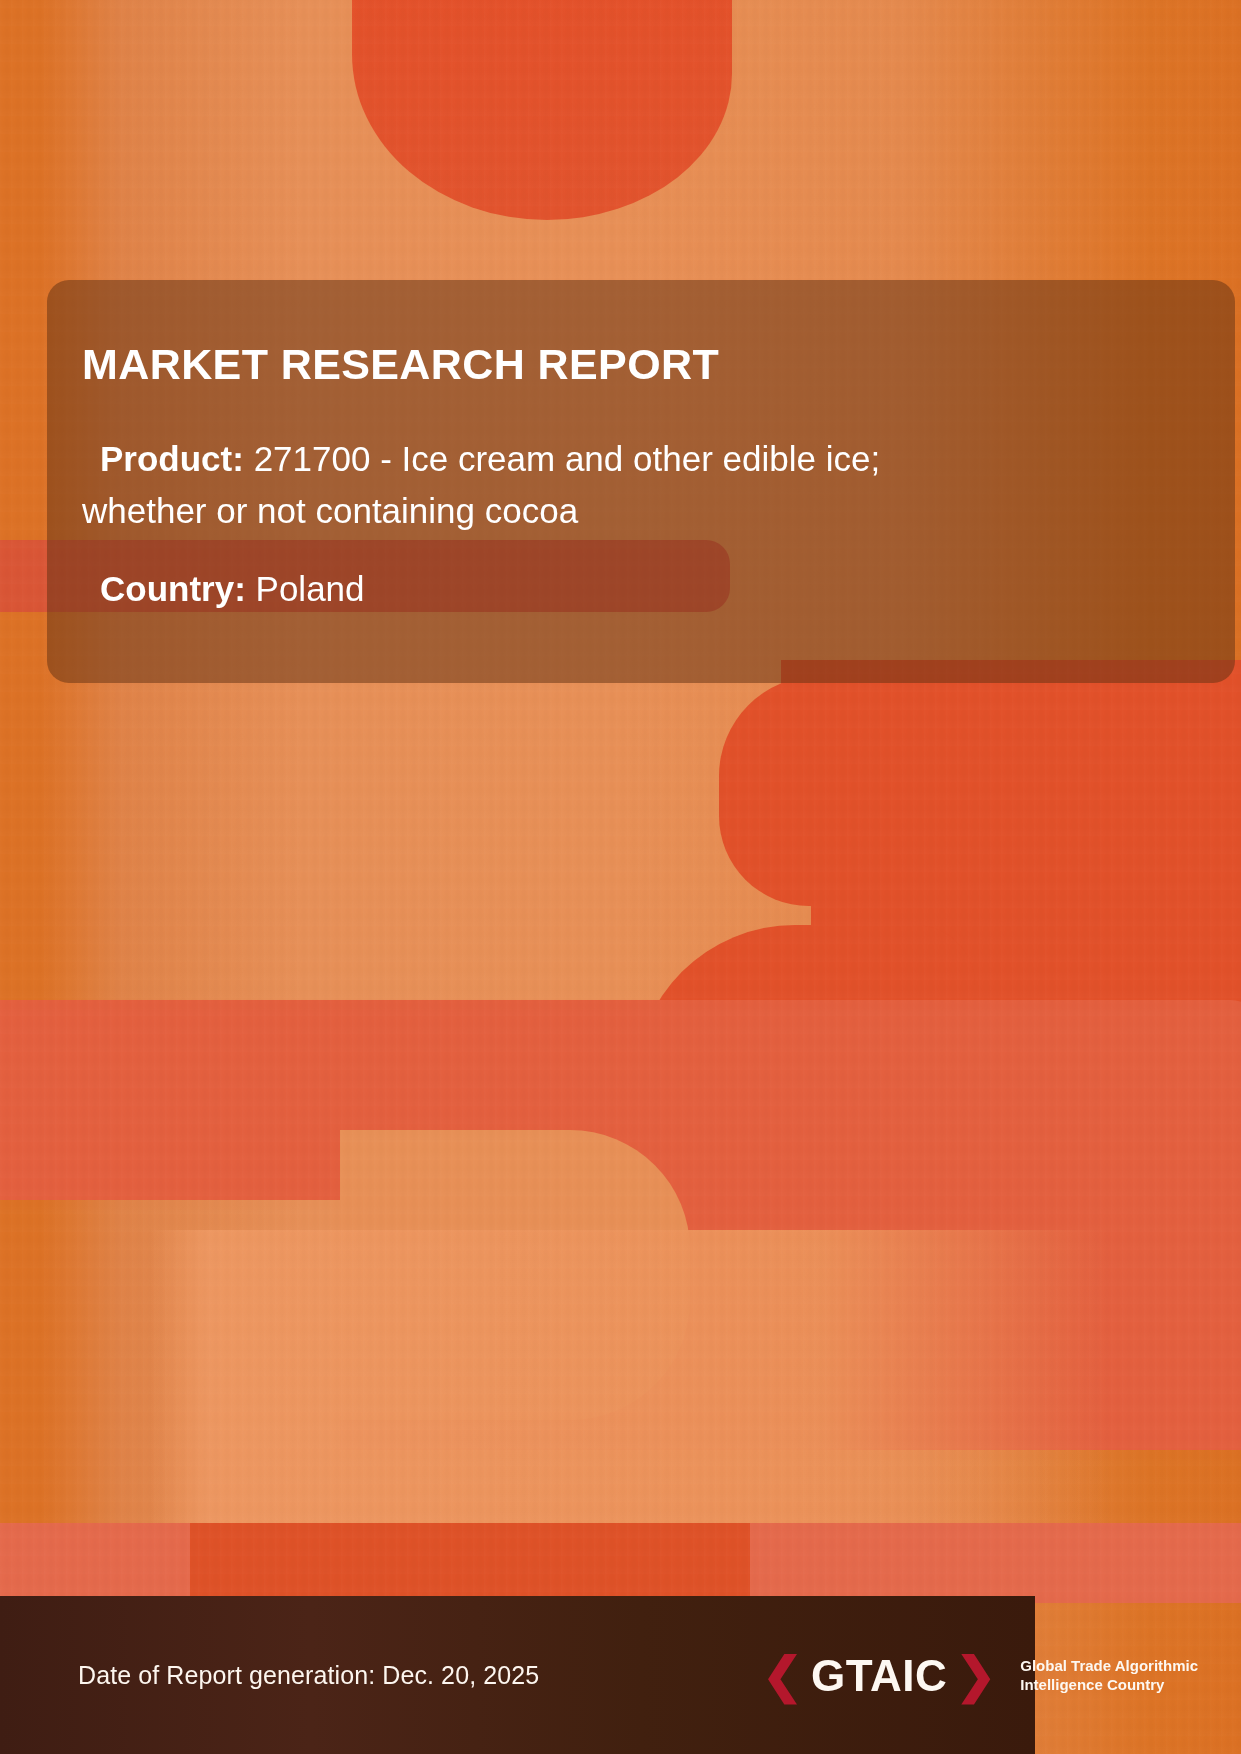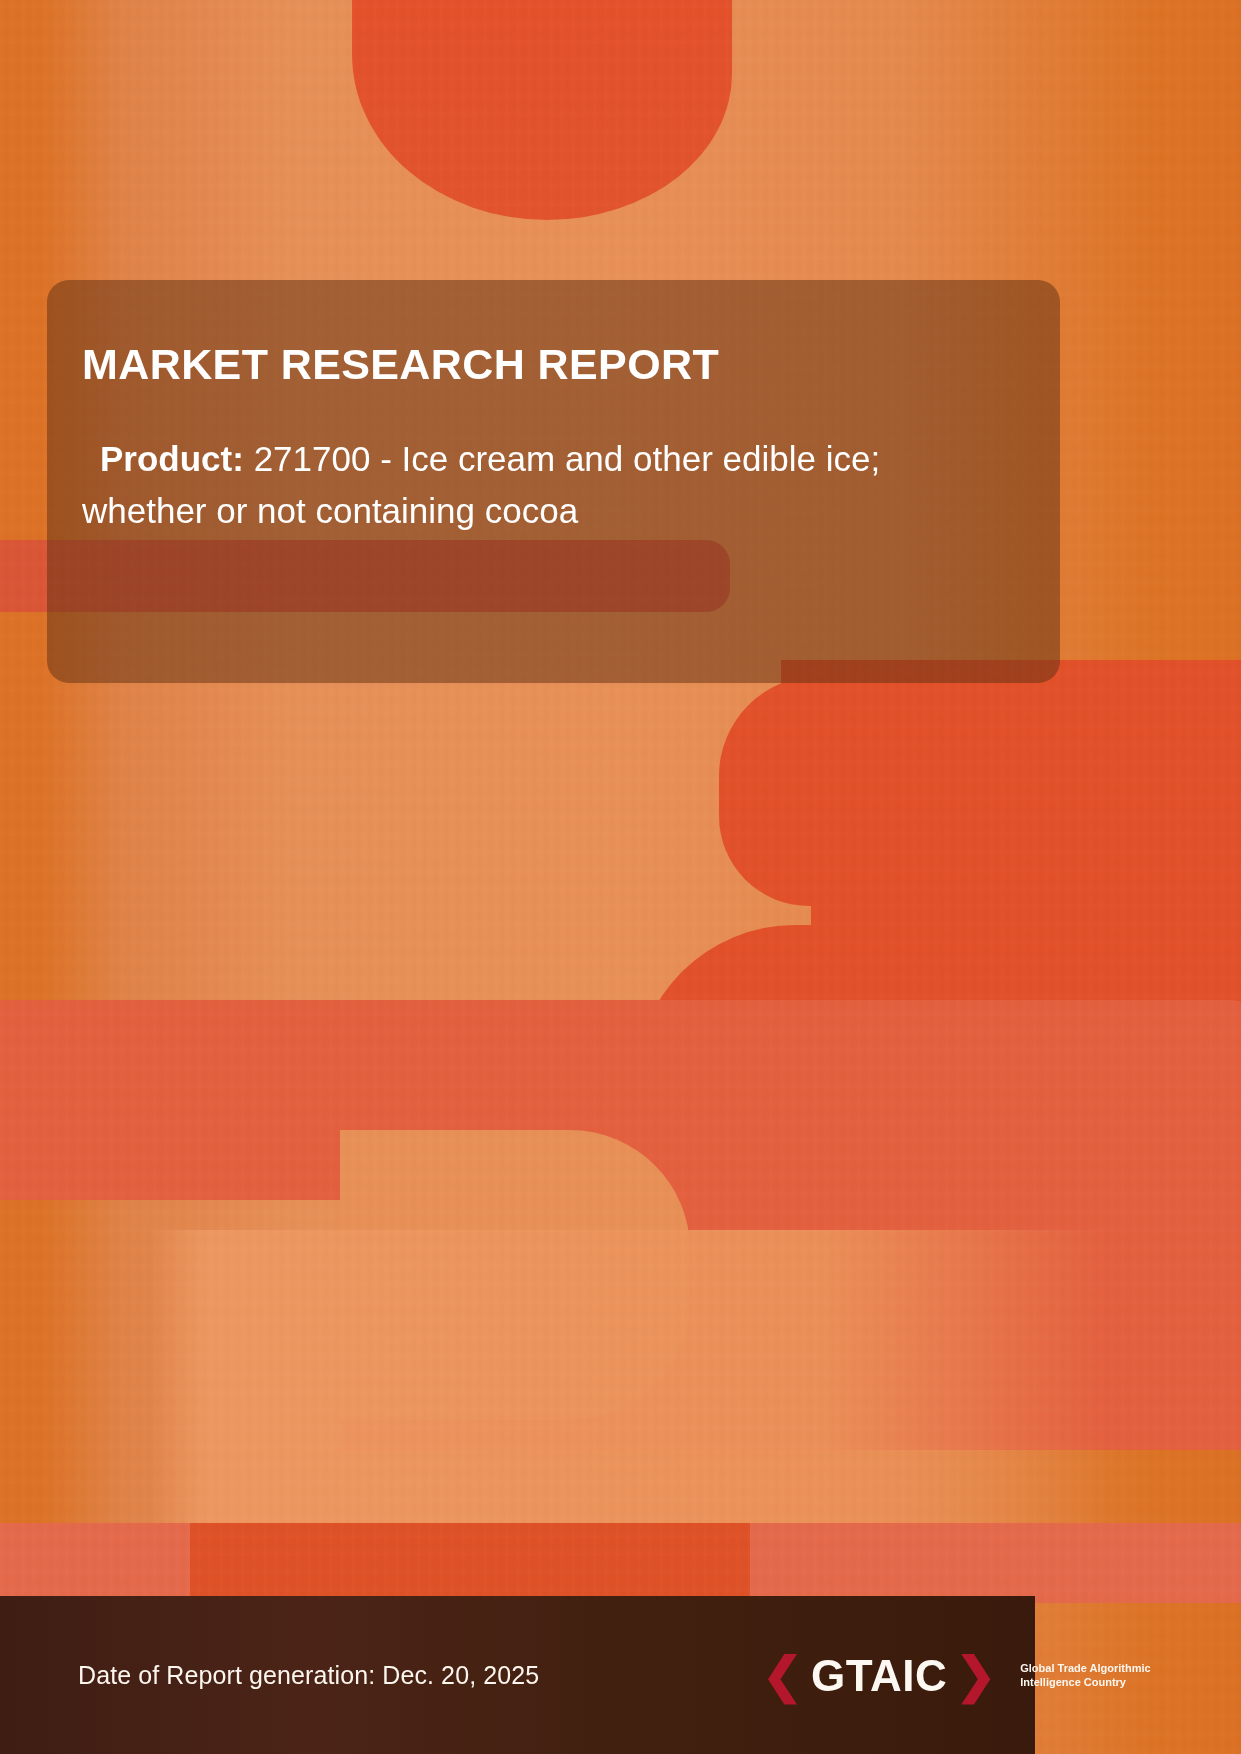--- a/index.html
+++ b/index.html
@@ -213,32 +213,32 @@
   .brace-r { margin-left: -2px; }
   .logo-word {
     color: #fdf8f2;
     font-size: 44px;
     font-weight: 700;
     letter-spacing: .5px;
     line-height: 1;
   }
   .logo-tag {
     color: #fdf8f2;
-    font-size: 11px;
+    font-size: 15px;
     font-weight: 700;
     line-height: 1.25;
     margin-left: 14px;
   }
 
   
   .card {
     position: absolute;
     left: 47px;
     top: 280px;
-    width: 1013px;
+    width: 1188px;
     height: 403px;
     border-radius: 22px;
     background: rgba(96, 48, 18, .50);
     box-sizing: border-box;
     padding: 62px 60px 0 35px;
   }
   .card-title {
     color: #ffffff;
     font-size: 43px;
     font-weight: 700;
@@ -274,20 +274,21 @@
     <div class="strip-bottom"></div>
     <div class="strip-bottom-dark"></div>
     <div class="bg-texture"></div>
   </div>
 
   <div class="card">
     <h1 class="card-title">MARKET RESEARCH REPORT</h1>
 
     <p class="card-line"><b>Product:</b> <span>271700 - Ice cream and other edible ice; whether or not containing cocoa</span></p>
 
+    <p class="card-line"><b>Country:</b> <span>Poland</span></p>
   </div>
 
   <div class="footer">
     <div class="footer-date">Date of Report generation: Dec. 20, 2025</div>
 
     <div class="footer-logo">
       <span class="brace brace-l">❮</span>
       <span class="logo-word">GTAIC</span>
       <span class="brace brace-r">❯</span>
       <span class="logo-tag">

